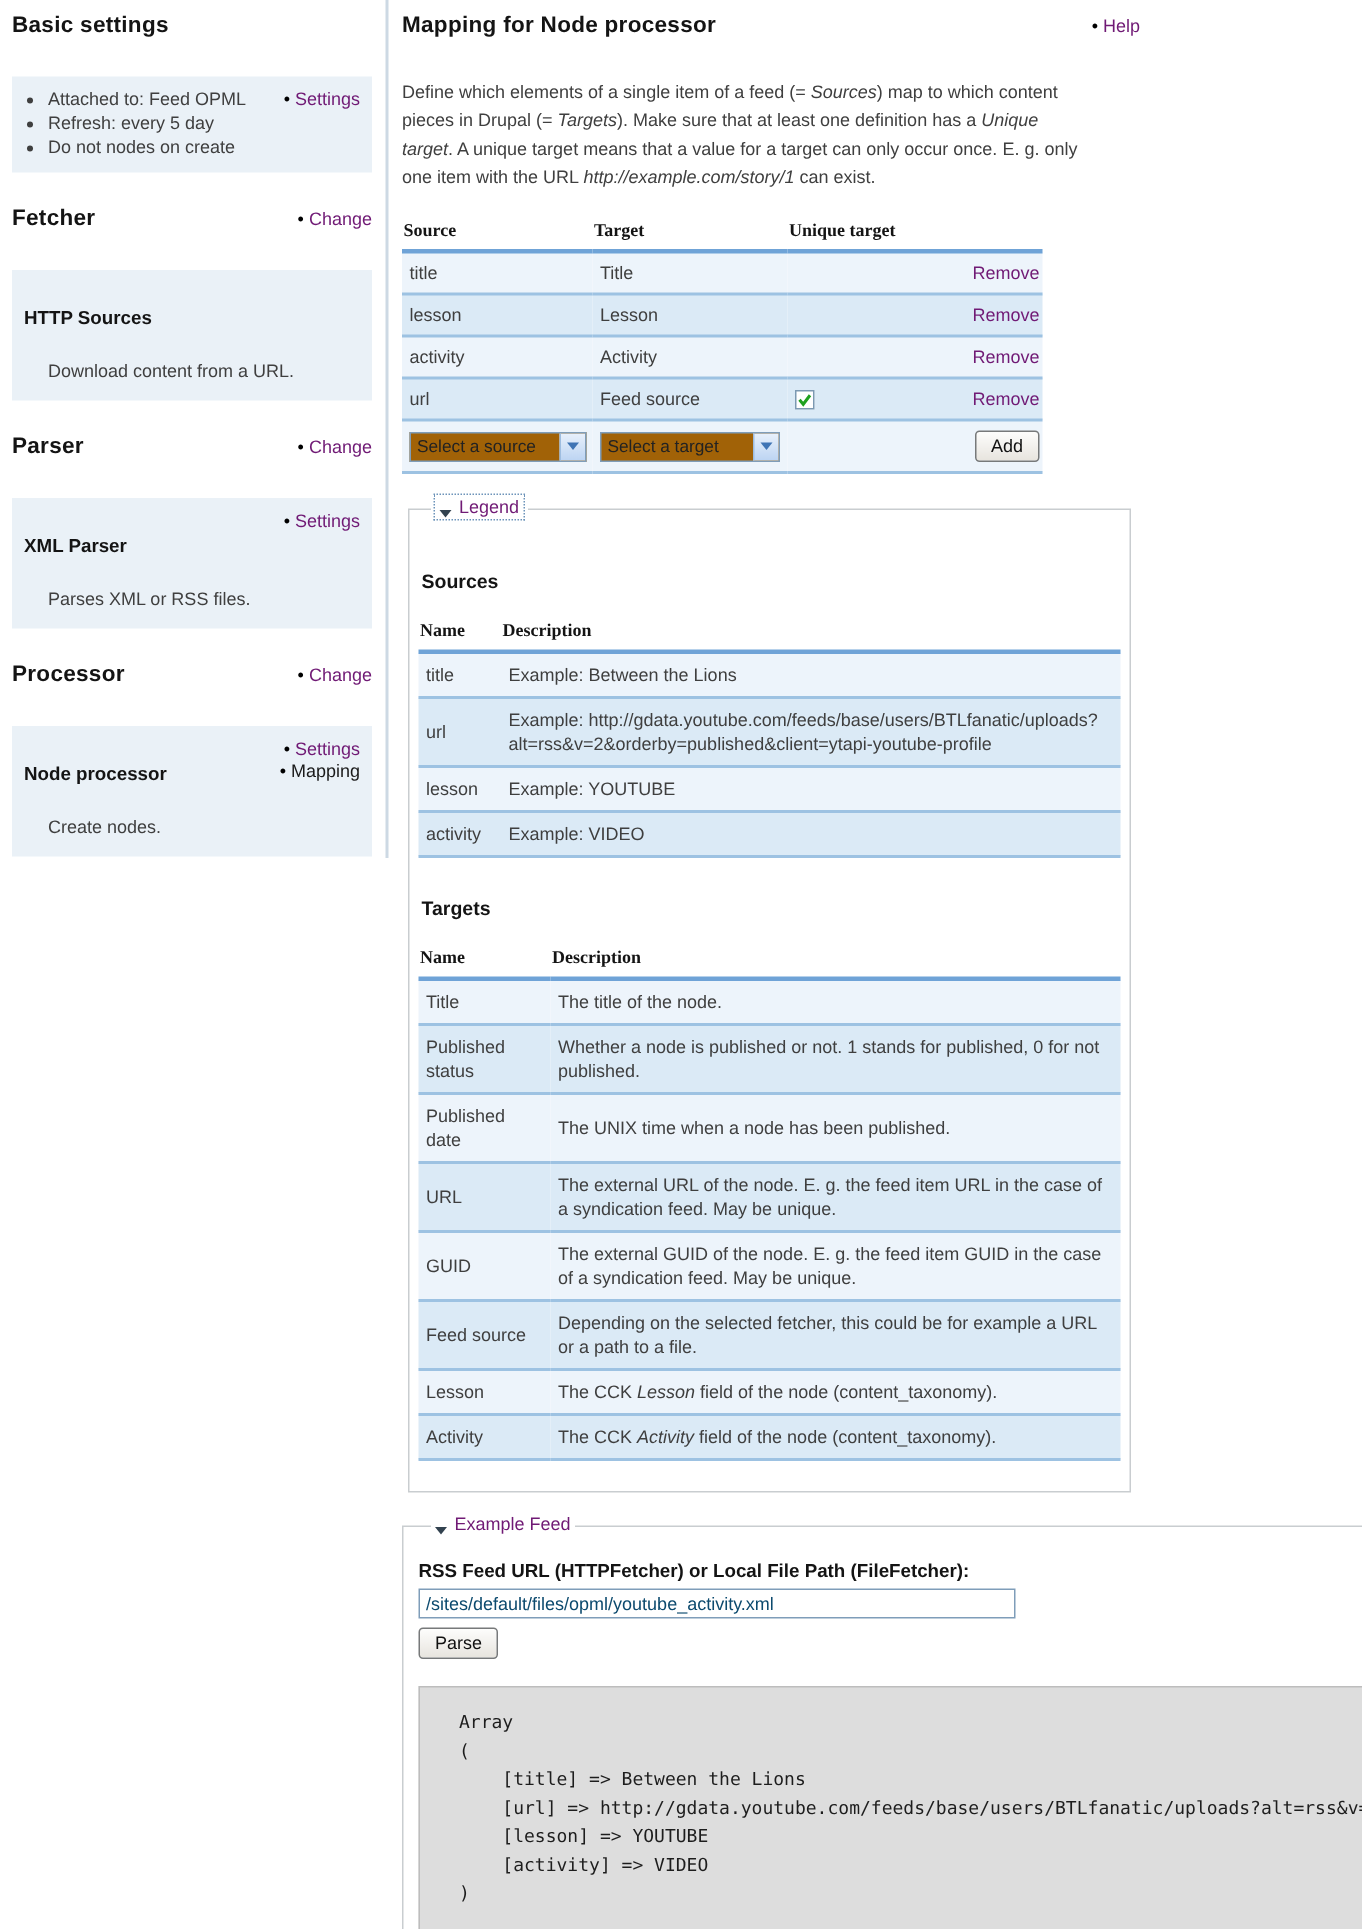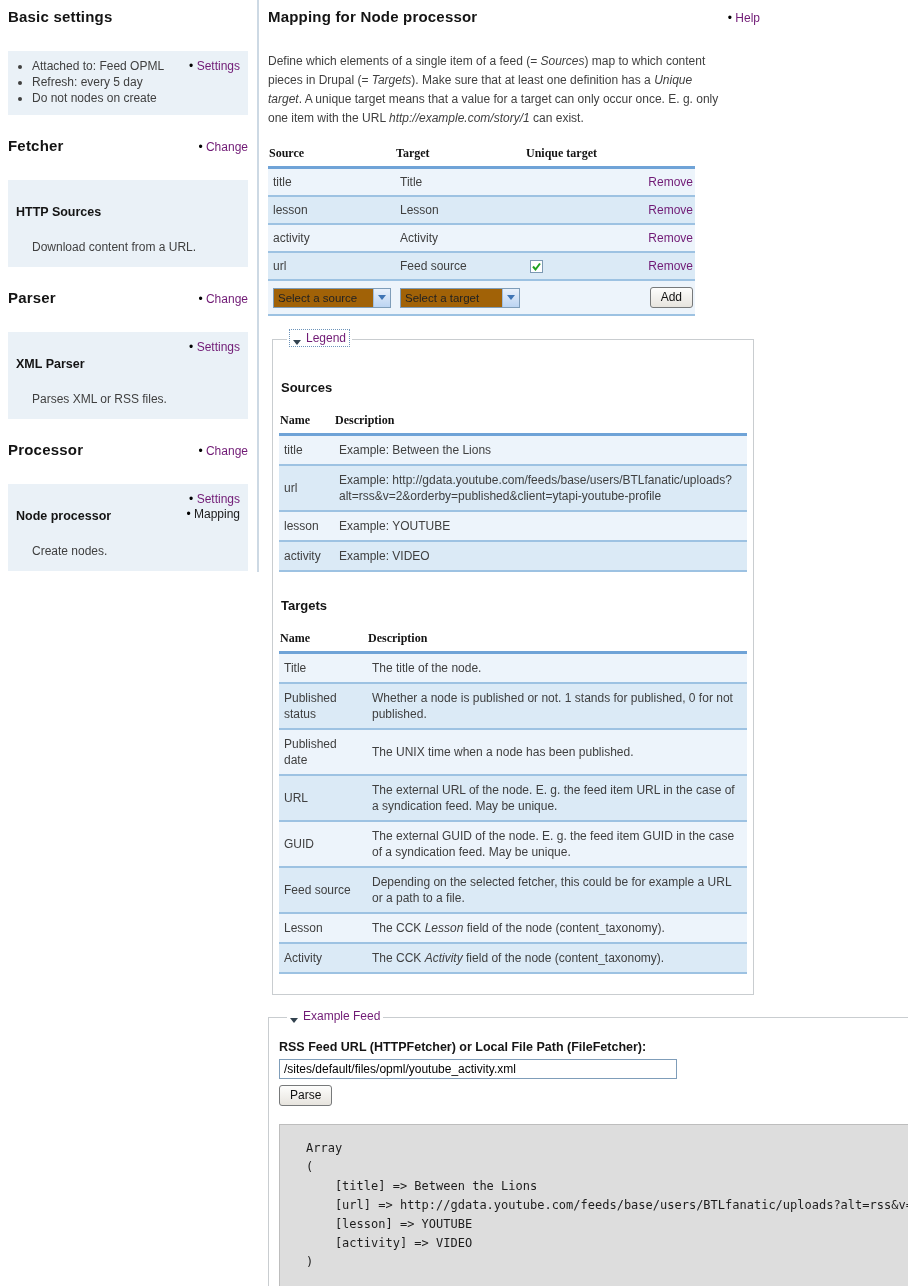--- a/index.html
+++ b/index.html
@@ -71,21 +71,21 @@
   .legend-fs h4 { font-size:13px; font-weight:bold; color:#141414; margin:26px 0 15px 2px; }
   .data { width:100%; margin-bottom:4px; }
   .data td { overflow-wrap:anywhere; line-height:16px; }
   .sources col.n { width:55px; }
   .targets col.n { width:88px; }
   .data .em { font-style:italic; }
 
   .example-fs { width:720px; margin-left:0; padding-left:10px; }
   .feed-label { display:block; font-weight:bold; color:#141414; font-size:12.5px; margin:8px 0 5px; }
   .feed-input { width:398px; height:20px; border:1px solid #7f9db9; padding:2px 4px;
-    font-family:"Liberation Sans", sans-serif; font-size:12px; color:#000000; display:block; }
+    font-family:"Liberation Sans", sans-serif; font-size:12px; color:#0c4a6e; display:block; }
   .parse-btn { display:block; margin:6px 0 0; }
   .feed-output { margin:18px 0 0; width:660px; background:#ddd; border:1px solid #bdbdbd;
     font-family:"DejaVu Sans Mono", monospace; font-size:12px; line-height:19px; color:#1d1d1d;
     padding:14px 8px 14px 26px; white-space:pre; overflow:hidden; }
 </style>
 </head>
 <body>
 
 <div class="page">
   <div class="divider"></div>

